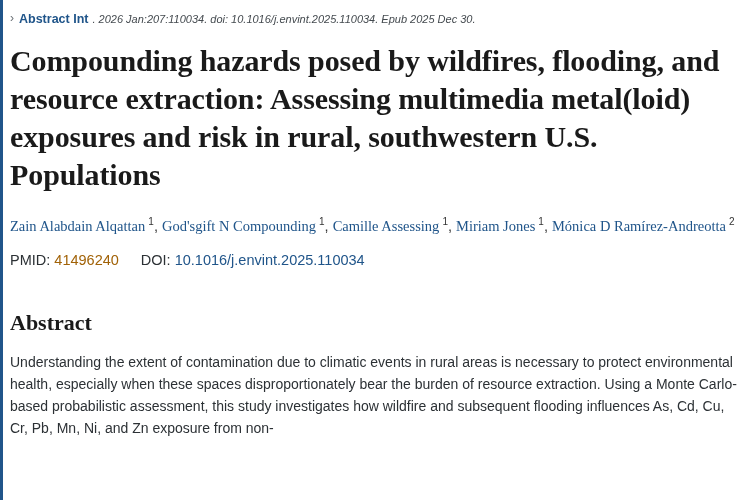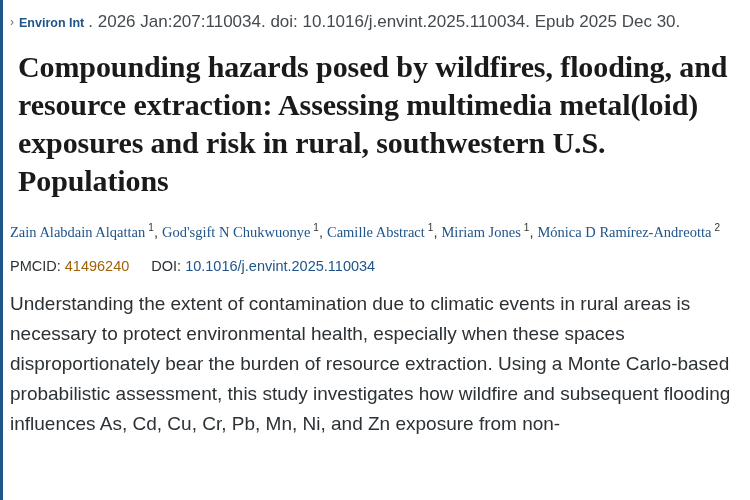--- a/index.html
+++ b/index.html
@@ -52,32 +52,33 @@
   }
   .journal-name {
     color: #20558a;
     font-weight: 700;
     font-size: 12.5px;
     text-decoration: none;
     cursor: pointer;
   }
   .citation-rest {
     color: #444a4f;
-    font-size: 17px;
+    font-size: 11px;
     margin-left: 4px;
+    font-style: italic;
   }
 
   
   .article-title {
     font-family: "Liberation Serif", serif;
     font-size: 30px;
     line-height: 1.27;
     font-weight: 700;
     color: #1a1a1a;
-    margin: 16px 0 0 8px;
+    margin: 16px 0 0 0;
     letter-spacing: -0.1px;
   }
 
   
   .authors {
     margin: 20px 0 0 0;
     font-size: 14.5px;
     line-height: 1.62;
     color: #20558a;
   }
@@ -144,58 +145,59 @@
   
   .abstract-heading {
     font-family: "Liberation Serif", serif;
     font-size: 22px;
     font-weight: 700;
     color: #1a1a1a;
     margin: 42px 0 0 0;
   }
   .abstract-body {
     margin: 15px 0 0 0;
-    font-size: 19px;
+    font-size: 14px;
     line-height: 1.58;
     color: #2c3135;
     text-align: left;
   }
 </style>
 </head>
 <body>
 
 <div class="page">
   <div class="leftbar"></div>
 
   <div class="content">
 
     <div class="citation-line">
       <span class="chevron-icon">›</span>
-      <a class="journal-name">Environ Int</a>
+      <a class="journal-name">Abstract Int</a>
       <span class="citation-rest">. 2026 Jan:207:110034. doi: 10.1016/j.envint.2025.110034. Epub 2025 Dec 30.</span>
     </div>
 
     <h1 class="article-title">Compounding hazards posed by wildfires, flooding, and resource extraction: Assessing multimedia metal(loid) exposures and risk in rural, southwestern U.S. Populations</h1>
 
     <div class="authors">
       <span><a class="author">Zain Alabdain Alqattan</a><sup class="affil-sup">1</sup><span class="author-sep">,</span></span>
-      <span><a class="author">God'sgift N Chukwuonye</a><sup class="affil-sup">1</sup><span class="author-sep">,</span></span>
-      <span><a class="author">Camille Abstract</a><sup class="affil-sup">1</sup><span class="author-sep">,</span></span>
+      <span><a class="author">God'sgift N Compounding</a><sup class="affil-sup">1</sup><span class="author-sep">,</span></span>
+      <span><a class="author">Camille Assessing</a><sup class="affil-sup">1</sup><span class="author-sep">,</span></span>
       <span><a class="author">Miriam Jones</a><sup class="affil-sup">1</sup><span class="author-sep">,</span></span>
       <span><a class="author">Mónica D Ramírez-Andreotta</a><sup class="affil-sup">2</sup></span>
     </div>
 
 
     <div class="ids-row">
       <span class="id-group">
-        <span class="id-label">PMCID:</span>
+        <span class="id-label">PMID:</span>
         <span class="id-value-plain">41496240</span>
       </span>
       <span class="id-group">
         <span class="id-label">DOI:</span>
         <a class="id-link">10.1016/j.envint.2025.110034</a>
       </span>
     </div>
 
+    <h2 class="abstract-heading">Abstract</h2>
     <p class="abstract-body">Understanding the extent of contamination due to climatic events in rural areas is necessary to protect environmental health, especially when these spaces disproportionately bear the burden of resource extraction. Using a Monte Carlo-based probabilistic assessment, this study investigates how wildfire and subsequent flooding influences As, Cd, Cu, Cr, Pb, Mn, Ni, and Zn exposure from non-</p>
 
   </div>
 </div>
 
 </body></html>

